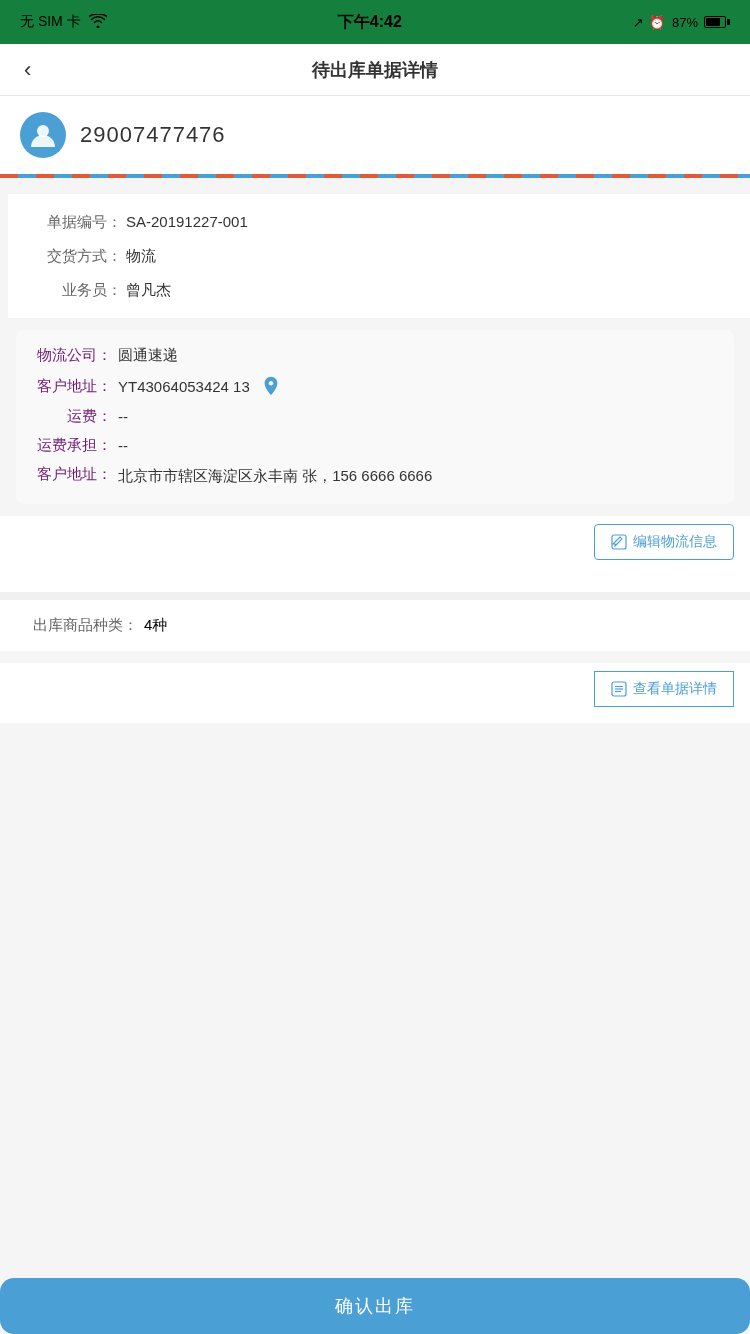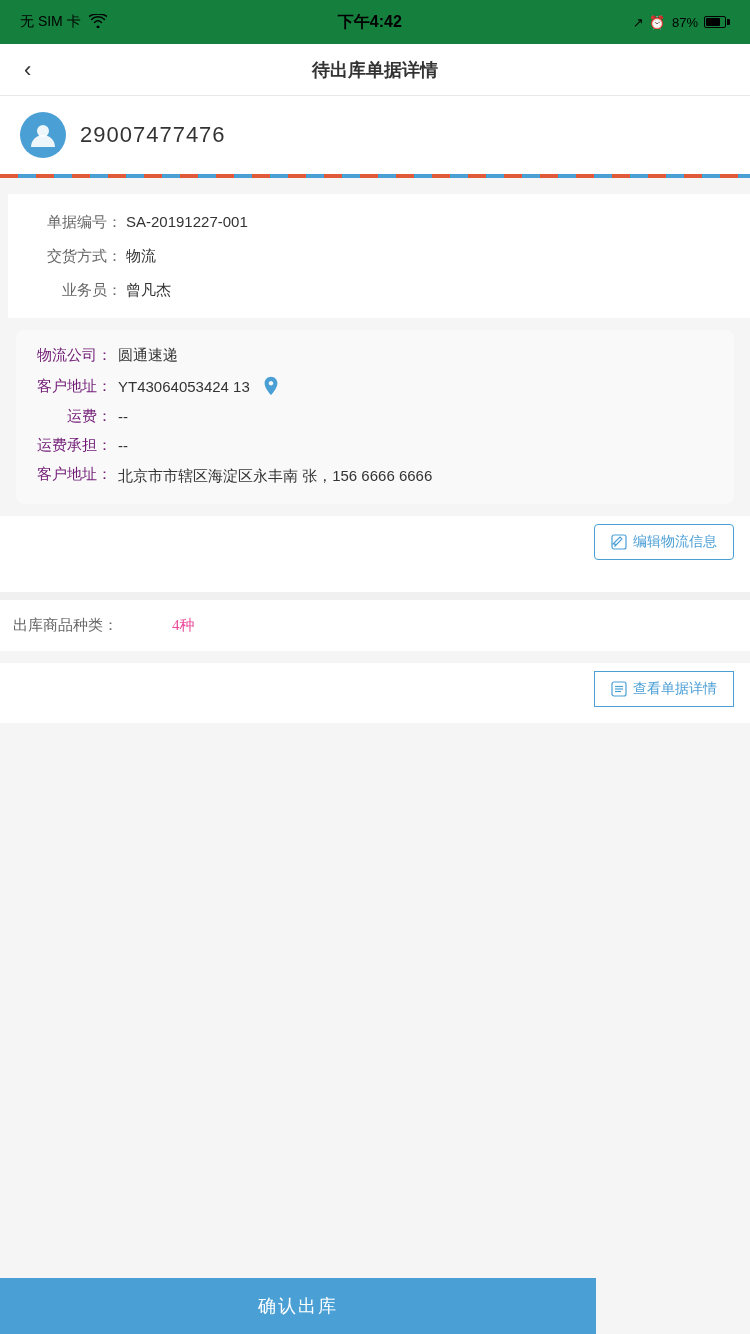--- a/index.html
+++ b/index.html
@@ -187,41 +187,39 @@
 
     
     .gray-divider {
       height: 8px;
       background: #f0f0f0;
     }
 
     
     .goods-section {
       background: #fff;
-      padding: 16px 8px;
+      padding: 16px 28px;
       margin-bottom: 12px;
-      font-family: Liberation Serif, serif;
     }
     .goods-row {
       display: flex;
       align-items: center;
       margin-bottom: 10px;
       font-size: 15px;
     }
     .goods-row:last-child { margin-bottom: 0; }
     .goods-label {
       color: #666;
       min-width: 110px;
       text-align: right;
       flex-shrink: 0;
     }
     .goods-value {
-      color: #ec4899;
+      color: #000000;
       padding-left: 6px;
-      margin-left: 48px;
     }
 
     
     .view-detail-container {
       display: flex;
       justify-content: flex-end;
       padding: 8px 16px 16px;
       background: #fff;
     }
     .view-detail-btn {
@@ -241,24 +239,25 @@
     .bottom-spacer {
       height: 200px;
       background: #f5f5f5;
     }
 
     
     .confirm-btn-area {
       position: fixed;
       bottom: 0;
       left: 0;
-      width: 596px;
+      width: 750px;
       background: #4a9fd5;
       padding: 16px 16px;
       text-align: center;
+      border-radius: 14px;
     }
     .confirm-btn {
       color: #fff;
       font-size: 18px;
       font-weight: 500;
       cursor: pointer;
       width: 100%;
       background: none;
       border: none;
       letter-spacing: 2px;

